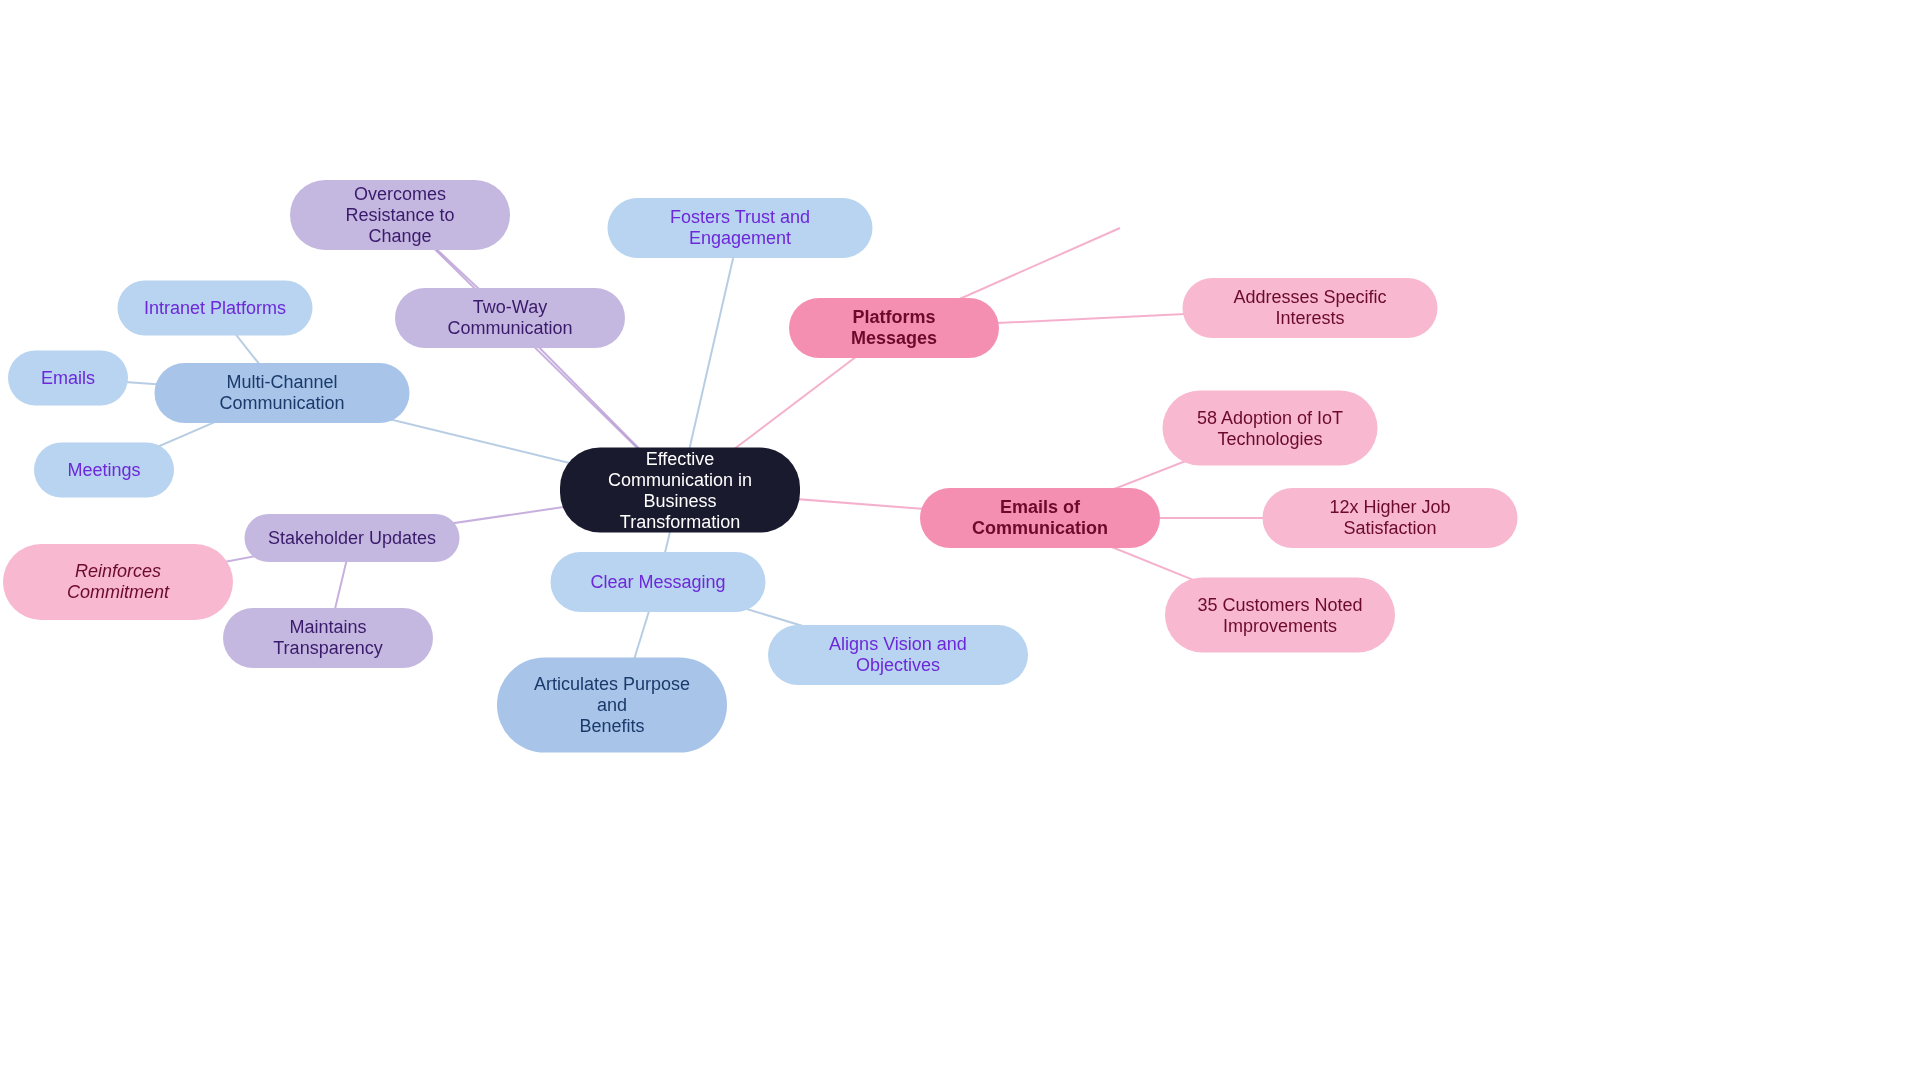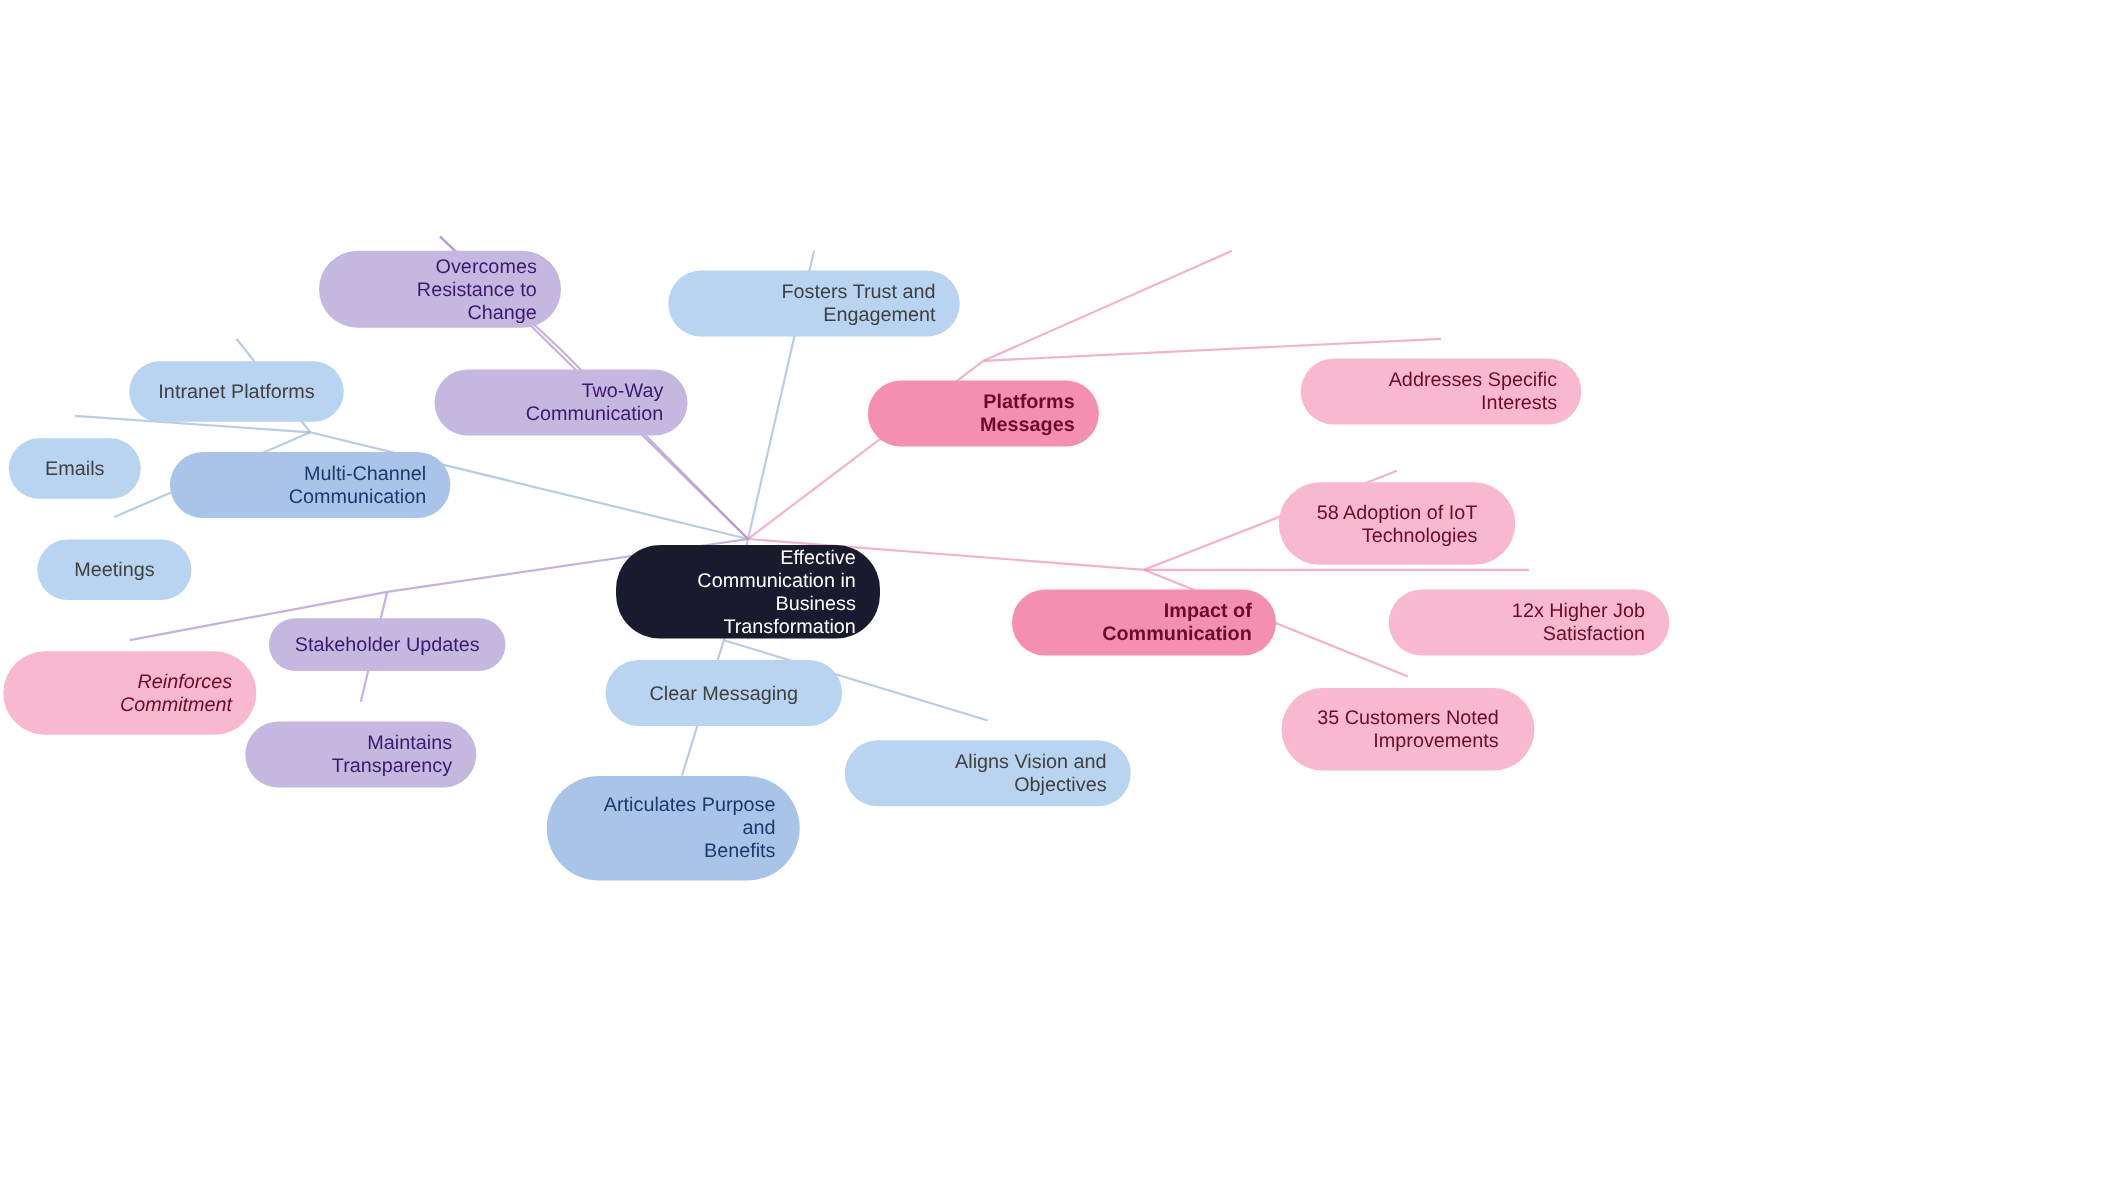--- a/index.html
+++ b/index.html
@@ -22,39 +22,38 @@
       width: 1920px;
       height: 1083px;
       pointer-events: none;
     }
     .node {
       position: absolute;
       border-radius: 50px;
       display: flex;
       align-items: center;
       justify-content: center;
-      text-align: right;
+      text-align: center;
       font-size: 18px;
       font-weight: 500;
       padding: 8px 22px;
       transform: translate(-50%, -50%);
-      margin-top: 48px;
     }
     .node-center {
       background: #1a1a2e;
       color: #ffffff;
       font-size: 18px;
       font-weight: 500;
       width: 240px;
       height: 85px;
       border-radius: 40px;
     }
     .node-blue {
       background: #b8d4f0;
-      color: #404040;
+      color: #6d28d9;
     }
     .node-blue-dark {
       background: #a8c4e8;
       color: #1a3a6b;
     }
     .node-pink {
       background: #f48fb1;
       color: #6b0a2a;
       font-weight: 600;
     }
@@ -106,19 +105,19 @@
     <div class="node node-blue" style="left: 104px; top: 470px; width: 140px; height: 55px; white-space: pre-line;">Meetings</div>
     <div class="node node-pink-light" style="left: 118px; top: 582px; width: 230px; height: 76px; white-space: pre-line; font-style: italic;">Reinforces Commitment</div>
     <div class="node node-lavender" style="left: 352px; top: 538px; width: 215px; height: 48px; white-space: pre-line;">Stakeholder Updates</div>
     <div class="node node-lavender" style="left: 328px; top: 638px; width: 210px; height: 60px; white-space: pre-line;">Maintains Transparency</div>
     <div class="node node-blue" style="left: 658px; top: 582px; width: 215px; height: 60px; white-space: pre-line;">Clear Messaging</div>
     <div class="node node-blue-dark" style="left: 612px; top: 705px; width: 230px; height: 95px; white-space: pre-line;">Articulates Purpose and
 Benefits</div>
     <div class="node node-blue" style="left: 898px; top: 655px; width: 260px; height: 60px; white-space: pre-line;">Aligns Vision and Objectives</div>
     <div class="node node-pink" style="left: 894px; top: 328px; width: 210px; height: 60px; white-space: pre-line;">Platforms Messages</div>
     <div class="node node-pink-light" style="left: 1310px; top: 308px; width: 255px; height: 60px; white-space: pre-line;">Addresses Specific Interests</div>
-    <div class="node node-pink" style="left: 1040px; top: 518px; width: 240px; height: 60px; white-space: pre-line;">Impact of Communication</div>
+    <div class="node node-pink" style="left: 1040px; top: 518px; width: 240px; height: 60px; white-space: pre-line;">Emails of Communication</div>
     <div class="node node-pink-light" style="left: 1270px; top: 428px; width: 215px; height: 75px; white-space: pre-line;">58 Adoption of IoT
 Technologies</div>
     <div class="node node-pink-light" style="left: 1390px; top: 518px; width: 255px; height: 60px; white-space: pre-line;">12x Higher Job Satisfaction</div>
     <div class="node node-pink-light" style="left: 1280px; top: 615px; width: 230px; height: 75px; white-space: pre-line;">35 Customers Noted
 Improvements</div>
   </div>
 
 </body></html>

